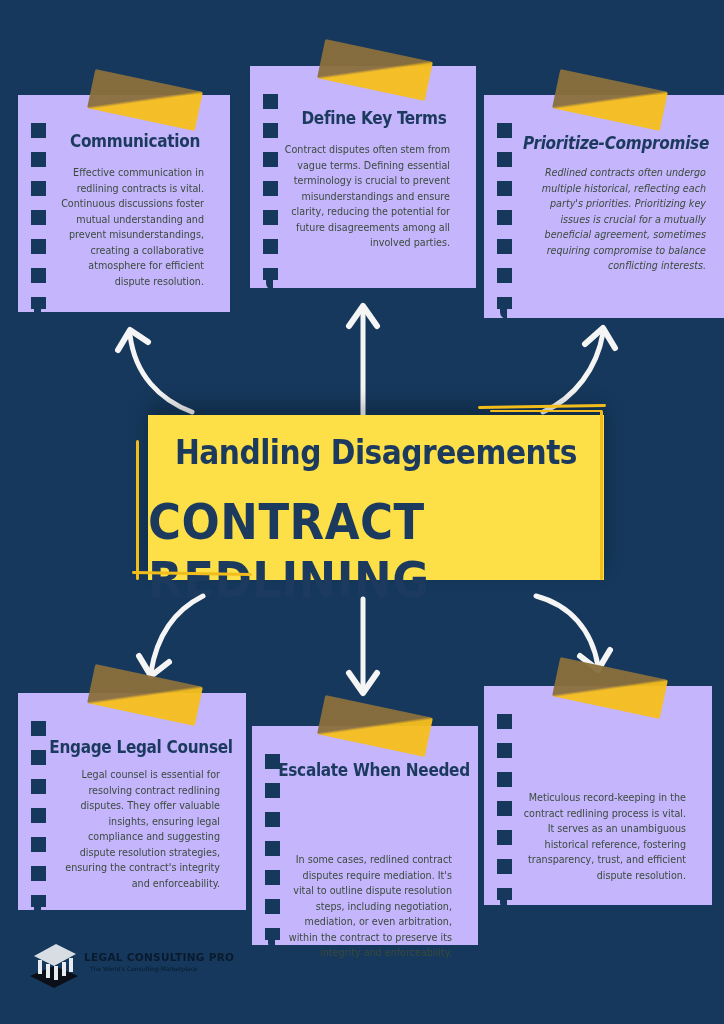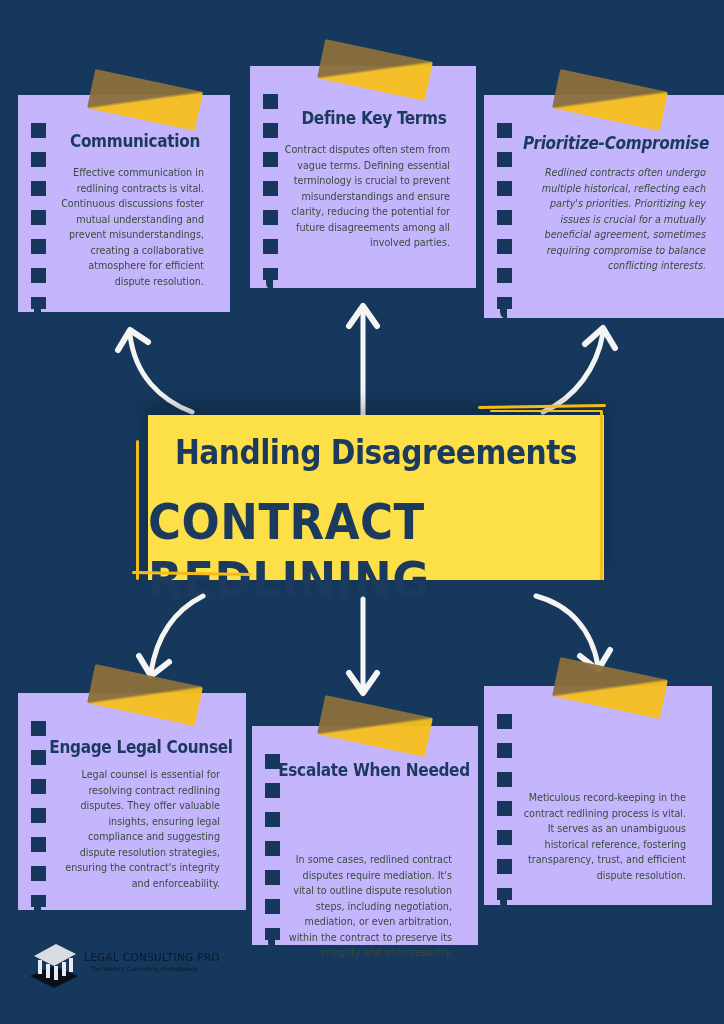--- a/index.html
+++ b/index.html
@@ -58,21 +58,21 @@
   .banner .main {
     position: absolute; left: 0; right: 0; top: 78px; text-align: left;
     font-size: 50px; font-weight: bold; color: #1c3a5e; letter-spacing: 0.5px;
     font-family: "DejaVu Sans Condensed", "DejaVu Sans", sans-serif;
   }
   .scribble { position: absolute; background: #f2bd1a; border-radius: 2px; }
   .logo {
     position: absolute; left: 26px; top: 940px; width: 220px; height: 50px;
   }
   .logo .name {
-    position: absolute; left: 58px; top: 11px; font-size: 10.5px; font-weight: normal;
+    position: absolute; left: 58px; top: 11px; font-size: 10.5px; font-weight: bold;
     color: #0a1a2e; letter-spacing: 0.3px;
   }
   .logo .tag {
     position: absolute; left: 64px; top: 25px; font-size: 6px; color: #0a1a2e;
   }
 </style>
 </head>
 <body>
 
 <div class="card" style="left:18px; top:95px; width:212px; height:217px;">

